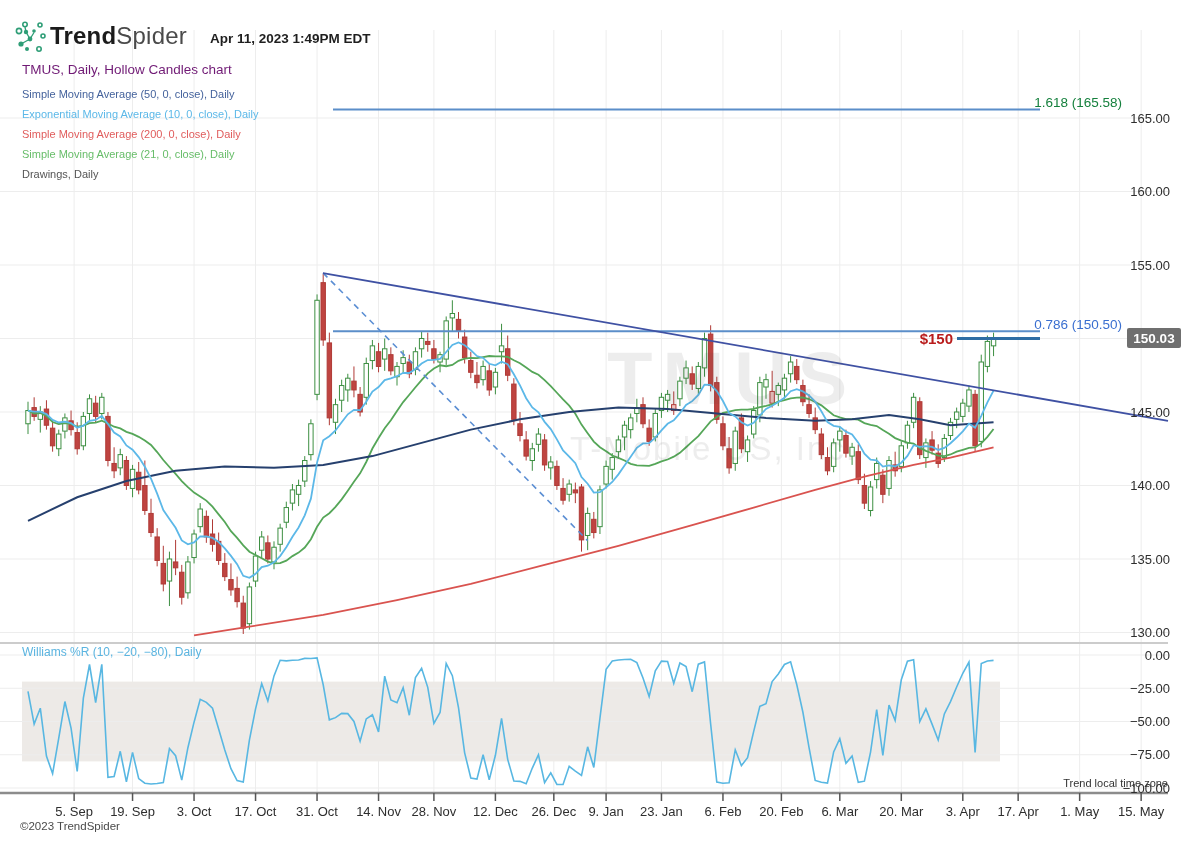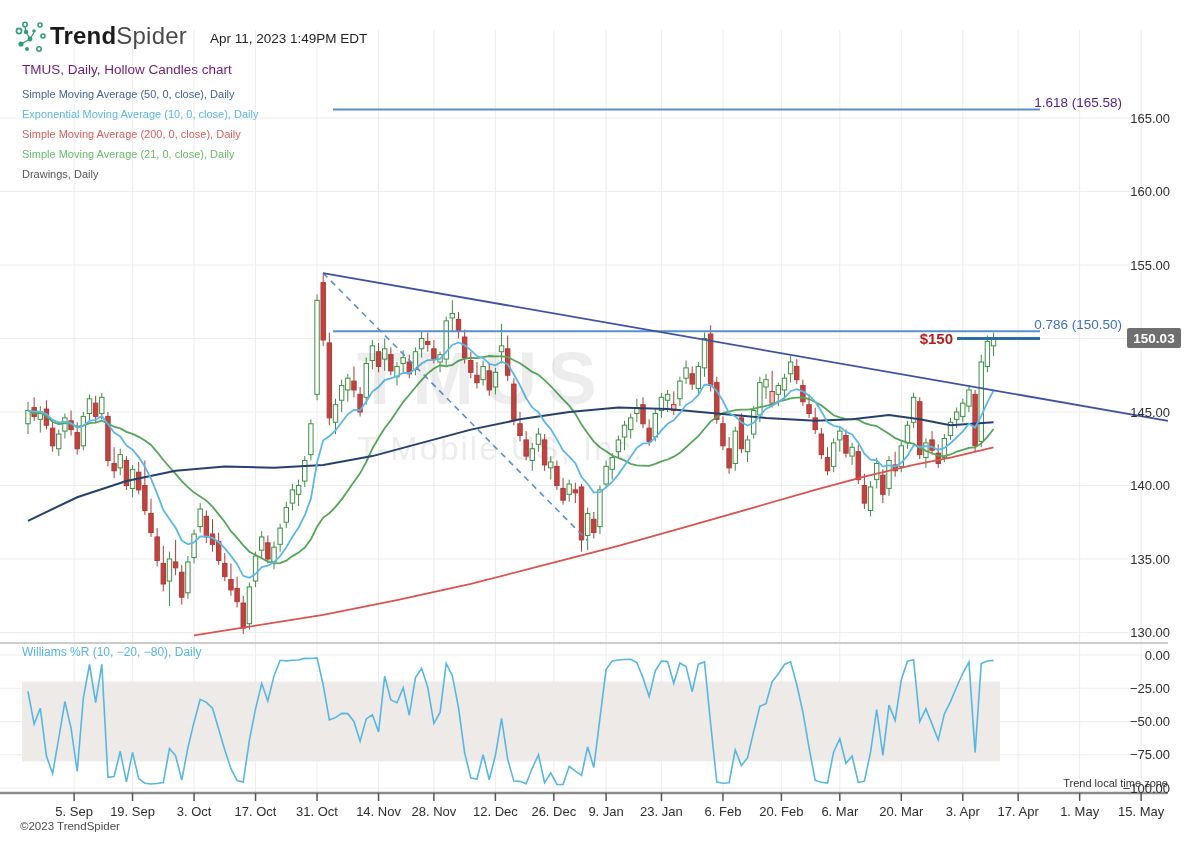--- a/index.html
+++ b/index.html
@@ -3,29 +3,29 @@
 <meta charset="utf-8">
 <style>
   html,body{margin:0;padding:0;background:#fff;}
   #app{position:relative;width:1200px;height:841px;background:#fff;overflow:hidden;
        font-family:"Liberation Sans","DejaVu Sans",sans-serif;}
   .abs{position:absolute;}
   #chart-svg{position:absolute;left:0;top:0;}
   .brand{left:50px;top:22px;font-size:24px;letter-spacing:.2px;white-space:nowrap;}
   .brand b{font-weight:800;}
   .brand span.light{font-weight:400;color:#4a4a4a;}
-  .timestamp{left:210px;top:31px;font-size:13.5px;font-weight:400;color:#1f1f1f;}
+  .timestamp{left:210px;top:31px;font-size:13.5px;font-weight:700;color:#1f1f1f;}
   .chart-title{left:22px;top:62px;font-size:13.5px;}
   .legend-row{left:22px;font-size:11px;white-space:nowrap;}
   .fib-label{right:78px;font-size:13.5px;font-weight:500;text-align:right;white-space:nowrap;}
   .lvl150{right:247px;top:330px;font-size:15px;font-weight:700;}
   .wr-label{left:22px;top:645px;font-size:12px;}
   .tz-note{right:32px;top:777px;font-size:11px;color:#333;}
   .copyright{left:20px;top:820px;font-size:11.5px;color:#4a4a4a;}
-  .watermark{left:357px;top:342px;width:500px;text-align:left;pointer-events:none;}
+  .watermark{left:357px;top:342px;width:500px;text-align:right;pointer-events:none;}
   .watermark .wm1{font-size:74px;font-weight:700;letter-spacing:10px;line-height:1;}
   .watermark .wm2{font-size:33px;font-weight:400;letter-spacing:2px;margin-top:14px;}
   .logo{left:13px;top:20px;width:34px;height:34px;}
 </style>
 </head>
 <body>
 
 <div id="app">
 
   <div class="abs" id="chart-canvas" style="left:0;top:0;width:1016px;height:841px;padding-left:40px;">
@@ -479,21 +479,21 @@
   </div>
   <div class="abs timestamp">Apr 11, 2023 1:49PM EDT</div>
 
   <div class="abs chart-title" style="color: #701a75;">TMUS, Daily, Hollow Candles chart</div>
   <div class="abs legend-row" style="top: 88px; color: rgb(68, 98, 156);">Simple Moving Average (50, 0, close), Daily</div>
   <div class="abs legend-row" style="top: 108px; color: rgb(92, 184, 232);">Exponential Moving Average (10, 0, close), Daily</div>
   <div class="abs legend-row" style="top: 128px; color: rgb(224, 92, 92);">Simple Moving Average (200, 0, close), Daily</div>
   <div class="abs legend-row" style="top: 148px; color: rgb(103, 189, 105);">Simple Moving Average (21, 0, close), Daily</div>
   <div class="abs legend-row" style="top: 168px; color: rgb(85, 85, 85);">Drawings, Daily</div>
 
-  <div class="abs fib-label" style="top: 95px; color: #4c1d95; margin-left: 24px;">1.618 (165.58)</div>
+  <div class="abs fib-label" style="top: 95px; color: #15803d; margin-left: 24px;">1.618 (165.58)</div>
   <div class="abs fib-label" style="top: 317px; color: rgb(58, 111, 208);">0.786 (150.50)</div>
   <div class="abs lvl150" style="color: #b91c1c;">$150</div>
 
   <div class="abs wr-label" style="color: rgb(90, 180, 224);">Williams %R (10, −20, −80), Daily</div>
 
   <div class="abs tz-note">Trend local time zone</div>
   <div class="abs copyright">©2023 TrendSpider</div>
 </div>
 
 </body></html>

